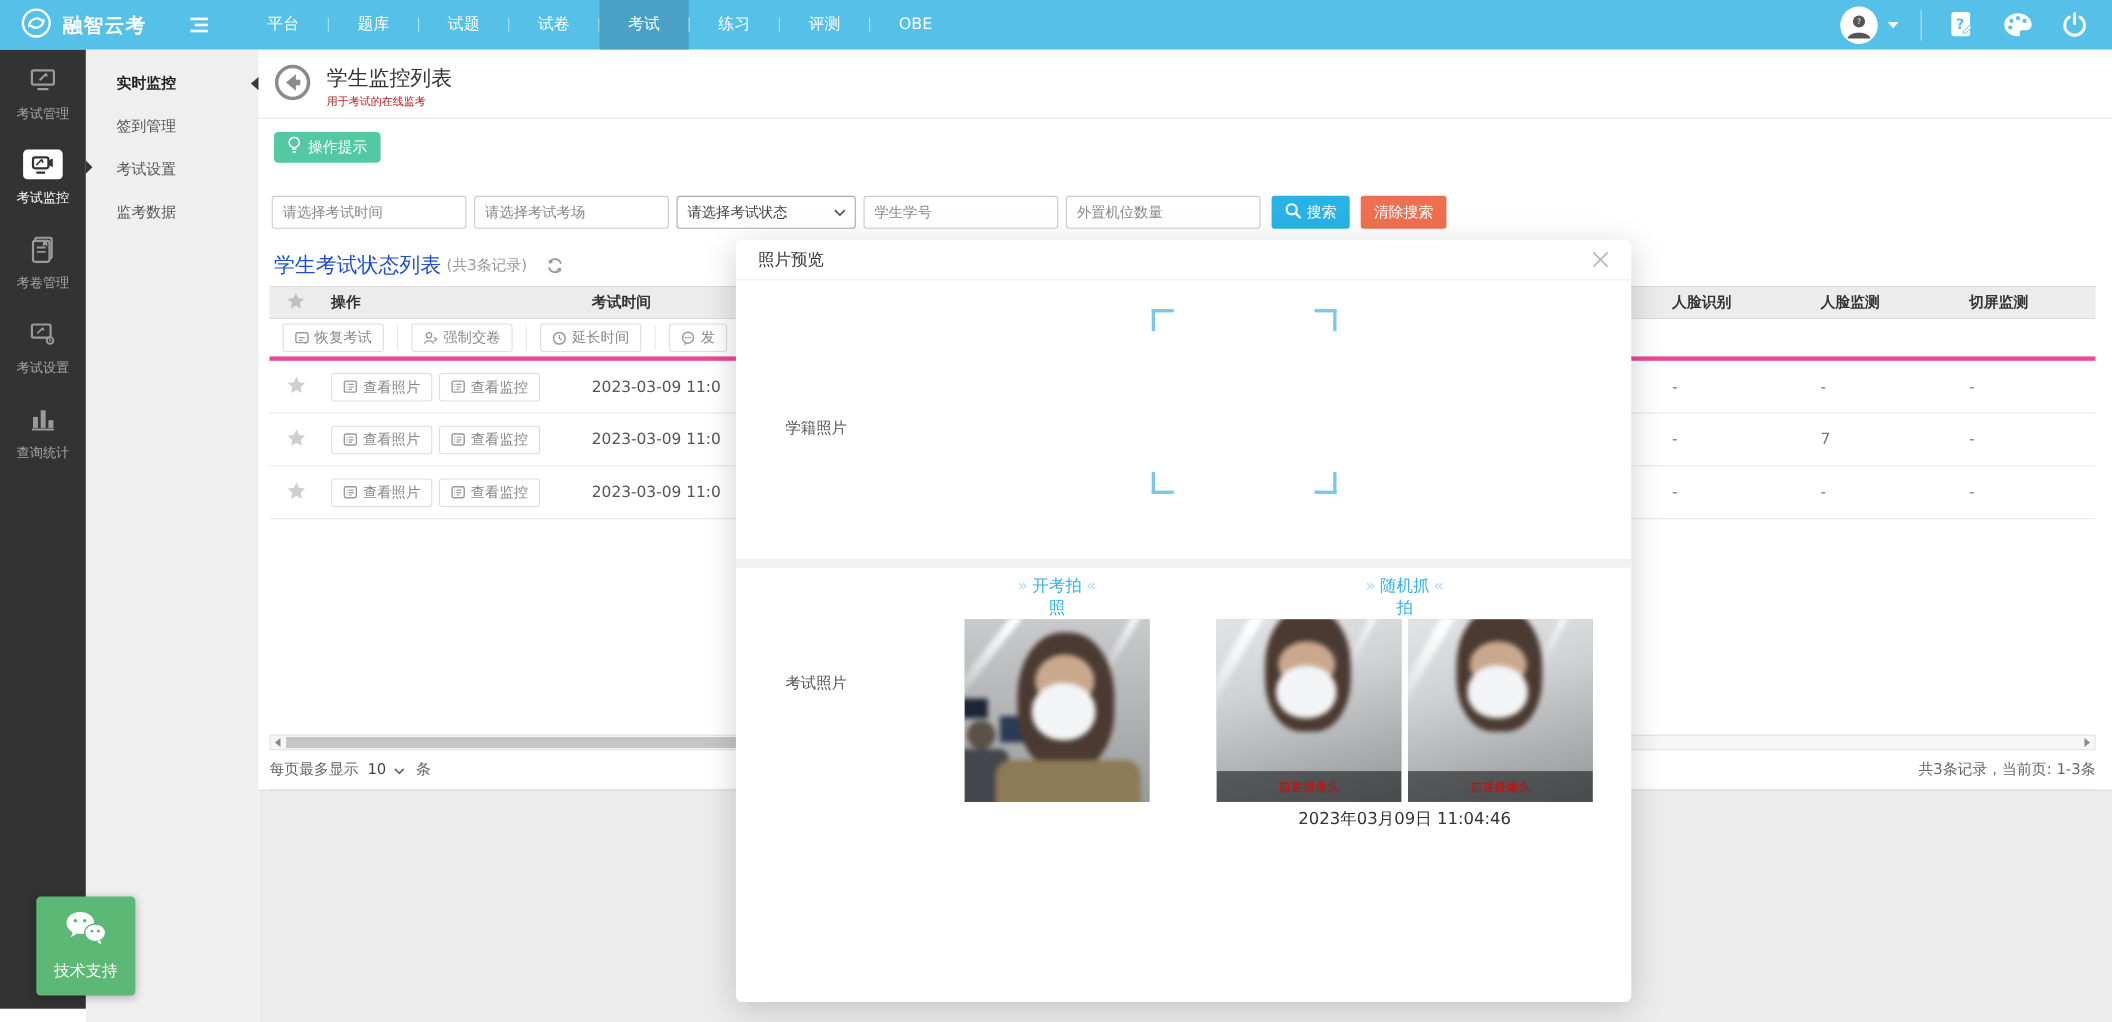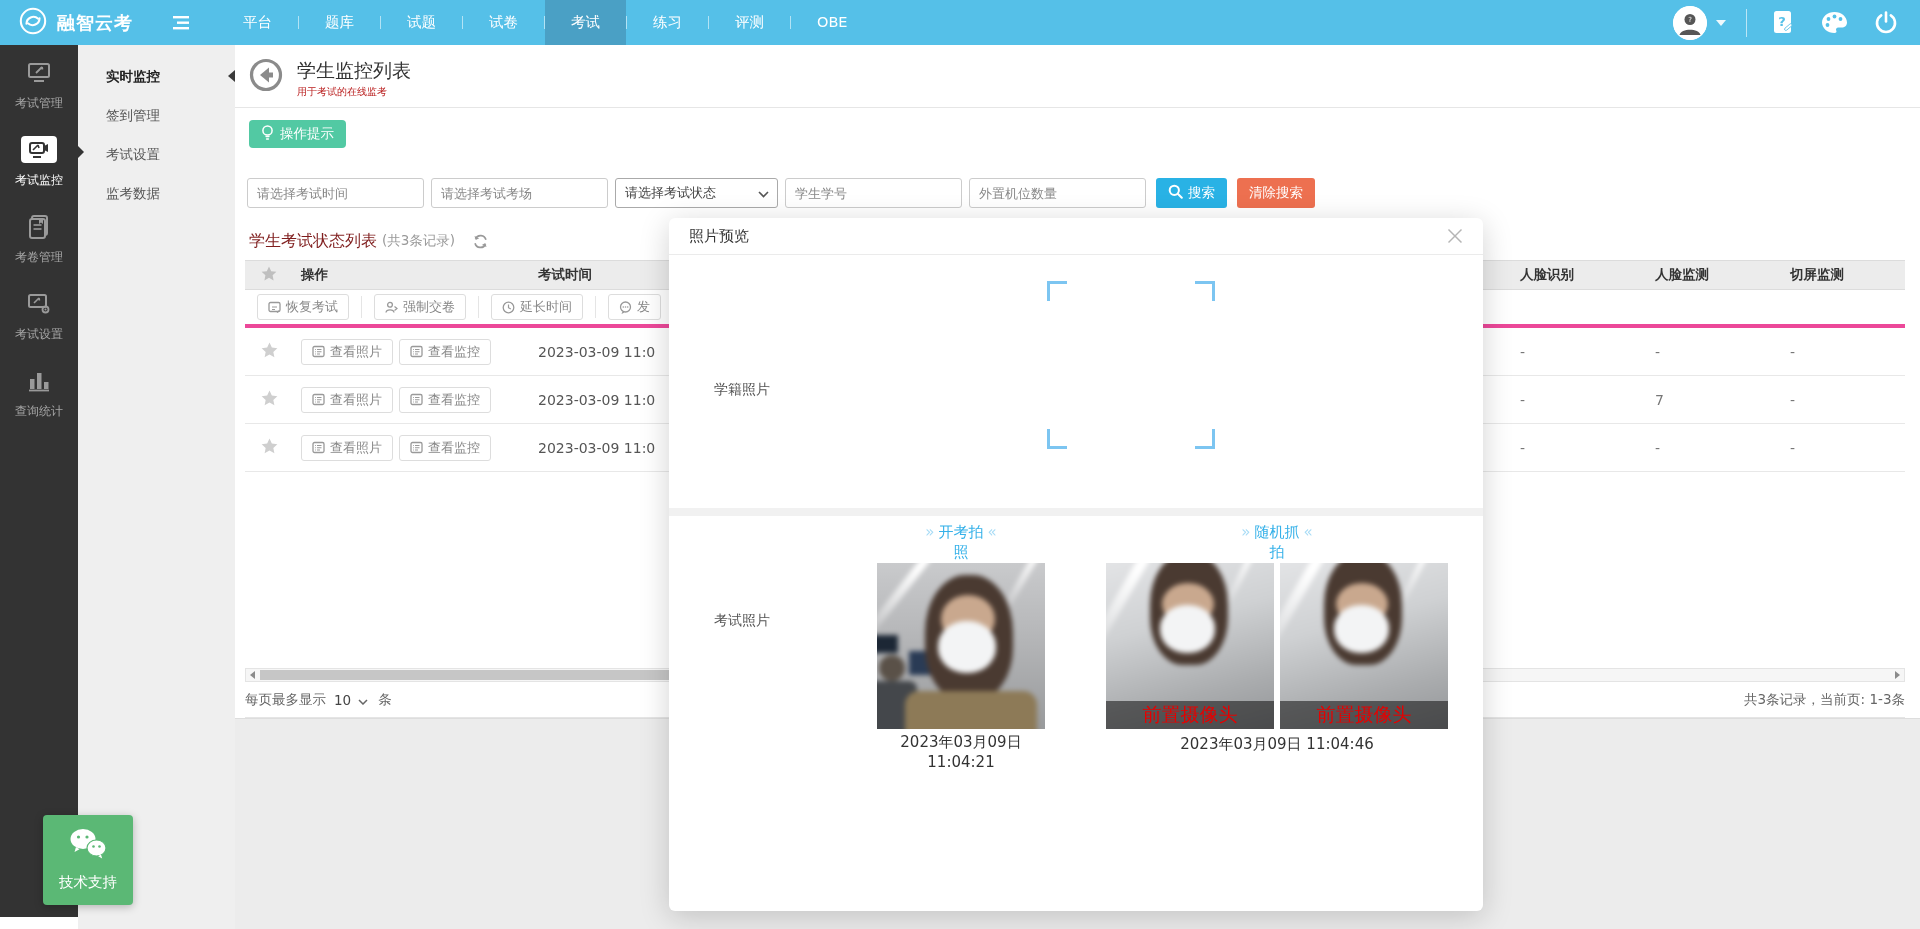--- a/index.html
+++ b/index.html
@@ -50,21 +50,21 @@
 
   .filters { display:flex; align-items:center; gap:7px; margin:30px 0 0 12px; }
   .f-input { width:177px; height:30px; border:1px solid #ccc; border-radius:3px; padding:0 9px; font-size:13px; color:#555; font-family:inherit; outline:none; background:#fff; }
   .f-input::placeholder { color:#888; opacity:1; }
   .f-select { width:163px; height:30px; border:1px solid #aaa; border-radius:3px; padding:0 8px 0 9px; font-size:13px; color:#444; background:#fff; display:flex; align-items:center; justify-content:space-between; cursor:pointer; }
   .btn { display:inline-flex; align-items:center; gap:5px; height:30px; padding:0 12px; border-radius:3px; color:#fff; font-size:13.5px; cursor:pointer; border:none; }
   .btn-search { background:#29b2e5; margin-left:3px; }
   .btn-clear { background:#ed7050; margin-left:3px; }
 
   .table-title-row { display:flex; align-items:center; margin:22px 0 0 14px; height:22px; }
-  .table-title { font-size:16px; color:#7f1d1d; }
+  .table-title { font-size:19px; color:#1d4ed8; }
   .table-count { font-size:13.5px; color:#999; margin-left:5px; }
   .refresh { margin-left:18px; cursor:pointer; display:flex; }
 
   .table { margin:8px 15px 0 10px; }
   .t-head { display:flex; align-items:center; height:30px; background:#ececec; border-top:1px solid #dcdcdc; border-bottom:1px solid #dcdcdc; font-size:13.5px; font-weight:bold; color:#333; }
   .col-star { width:48px; text-align:center; }
   .col-action { width:245px; padding-left:8px; }
   .col-time { flex:1; }
   .col-w { width:135px; padding-left:10px; }
   .col-w-last { width:125px; padding-left:10px; }
@@ -82,21 +82,21 @@
   .tri-l { width:0; height:0; border-top:4px solid transparent; border-bottom:4px solid transparent; border-right:5px solid #8a8a8a; }
   .tri-r { width:0; height:0; border-top:4px solid transparent; border-bottom:4px solid transparent; border-left:5px solid #8a8a8a; }
   .hs-thumb { position:absolute; left:14px; top:1px; width:418px; height:10px; background:#c6c6c6; cursor:grab; }
 
   .pagination { margin:0 15px 0 10px; height:36px; display:flex; align-items:center; border-bottom:1px solid #e5e5e5; font-size:13.5px; color:#666; }
   .pp-select { display:inline-flex; align-items:center; gap:7px; margin:0 10px 0 8px; cursor:pointer; color:#444; }
   .pag-summary { margin-left:auto; color:#666; }
   .bottom-strip { height:215px; background:#ececec; border-top:1px solid #ddd; }
 
   
-  .support-btn { position:absolute; left:43px; top:815px; width:90px; height:90px; background:#5bb875; border-radius:4px; z-index:40; display:flex; flex-direction:column; align-items:center; justify-content:center; gap:8px; cursor:pointer; box-shadow:0 2px 8px rgba(0,0,0,.25); }
+  .support-btn { position:absolute; left:33px; top:815px; width:90px; height:90px; background:#5bb875; border-radius:4px; z-index:40; display:flex; flex-direction:column; align-items:center; justify-content:center; gap:8px; cursor:pointer; box-shadow:0 2px 8px rgba(0,0,0,.25); }
   .support-label { color:#fff; font-size:14.5px; }
 
   
   .modal { position:absolute; left:669px; top:218px; width:814px; height:693px; background:#fff; border-radius:6px; box-shadow:0 6px 30px rgba(0,0,0,.18); z-index:50; }
   .modal-header { height:37px; display:flex; align-items:center; border-bottom:1px solid #ebebeb; }
   .modal-title { padding-left:20px; font-size:15px; color:#333; }
   .modal-close { margin-left:auto; margin-right:16px; cursor:pointer; display:flex; padding:4px; }
   .m-section1 { position:relative; height:253px; }
   .m-label { position:absolute; left:45px; font-size:14px; color:#555; }
   .frame { position:absolute; left:378px; top:26px; width:168px; height:168px; }
@@ -133,21 +133,21 @@
   .face-bc { left:64px; top:28px; width:52px; height:42px; }
   .mask { position:absolute; background:#f3f4f5; border-radius:48%; }
   .mask-a { left:69px; top:66px; width:58px; height:52px; }
   .mask-bc { left:62px; top:50px; width:55px; height:48px; }
   .body-a { position:absolute; left:36px; bottom:-4px; width:132px; height:50px; background:#8d7a57; border-radius:14px 14px 0 0; }
   .p2-head { position:absolute; left:10px; bottom:56px; width:26px; height:26px; border-radius:50%; background:#5a5148; }
   .p2-body { position:absolute; left:-4px; bottom:0; width:52px; height:56px; background:#44474b; border-radius:8px 8px 0 0; }
   .monitor1 { position:absolute; left:40px; bottom:62px; width:38px; height:24px; background:#2a3b55; }
   .monitor2 { position:absolute; left:3px; bottom:84px; width:26px; height:18px; background:#1c2735; }
   .cam-band { position:absolute; left:0; right:0; bottom:0; height:28px; background:rgba(15,15,15,.55); display:flex; align-items:center; justify-content:center; z-index:2; }
-  .cam-band span { color:#e60000; font-size:19px; }
+  .cam-band span { color:#e60000; font-size:11px; }
 </style>
 </head>
 <body>
 
 <div class="topbar">
   <div class="brand">
     <span>
       <svg width="30" height="30" viewBox="0 0 32 32">
           <circle cx="16" cy="16" r="13" fill="none" stroke="#fff" stroke-width="2.2"></circle>
           <path d="M9 19a7.5 7.5 0 0 1 12.5-5.5" fill="none" stroke="#fff" stroke-width="2.2" stroke-linecap="round"></path>
@@ -609,19 +609,15 @@
           <span class="streak s4"></span>
         <span class="hair hair-bc"></span>
         <span class="face face-bc"></span>
         <span class="mask mask-bc"></span>
       </div>
       <div class="cam-band">
           <span>前置摄像头</span>
         </div>
     </div>
 
-    <div class="caption cap-a">
-      <div>2023年03月09日</div>
-      <div>11:04:21</div>
-    </div>
     <div class="caption cap-b">2023年03月09日 11:04:46</div>
   </div>
 </div>
 
 </body></html>

